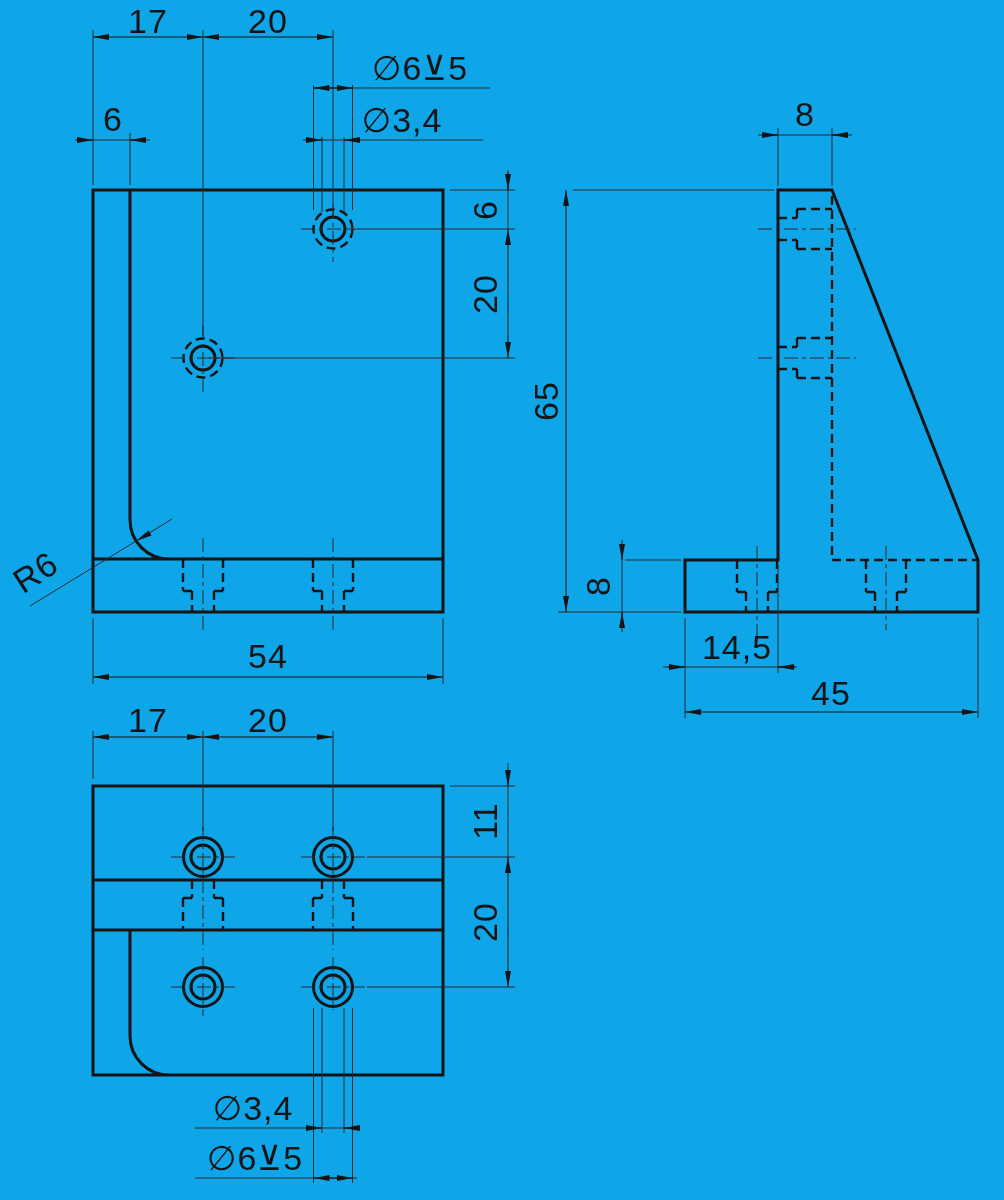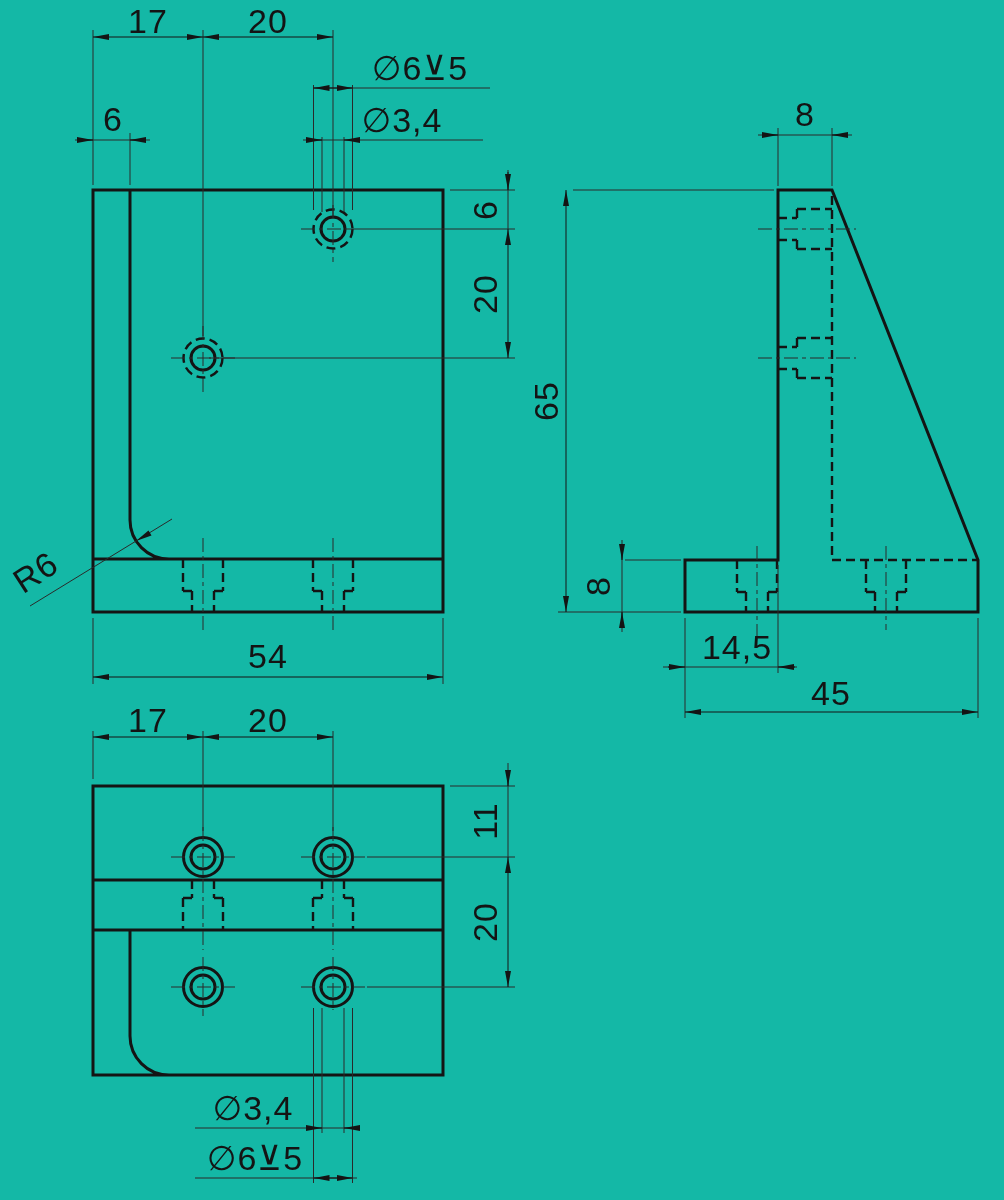--- a/index.html
+++ b/index.html
@@ -1,16 +1,16 @@
 <!DOCTYPE html>
 <html><head>
 <meta charset="utf-8">
 <style>
   html,body{margin:0;padding:0;background:#ffffff;}
-  .stage{width:1004px;height:1200px;position:relative;background:#14b8a6;}
+  .stage{width:1004px;height:1200px;position:relative;background:#0ea5e9;}
   svg{display:block;}
   .t{stroke:#141414;stroke-width:3;fill:none;stroke-linecap:square;}
   .h{stroke:#141414;stroke-width:2.4;fill:none;stroke-dasharray:9 5;stroke-linecap:butt;}
   .c{stroke:#2a2a2a;stroke-width:1;fill:none;stroke-dasharray:14 4 4 4;}
   .e{stroke:#2a2a2a;stroke-width:1;fill:none;}
   .d{stroke:#141414;stroke-width:1;fill:none;}
   .txt{font-family:"Liberation Sans","DejaVu Sans",sans-serif;font-size:34px;fill:#141414;letter-spacing:1px;}
 </style>
 </head>
 <body>

